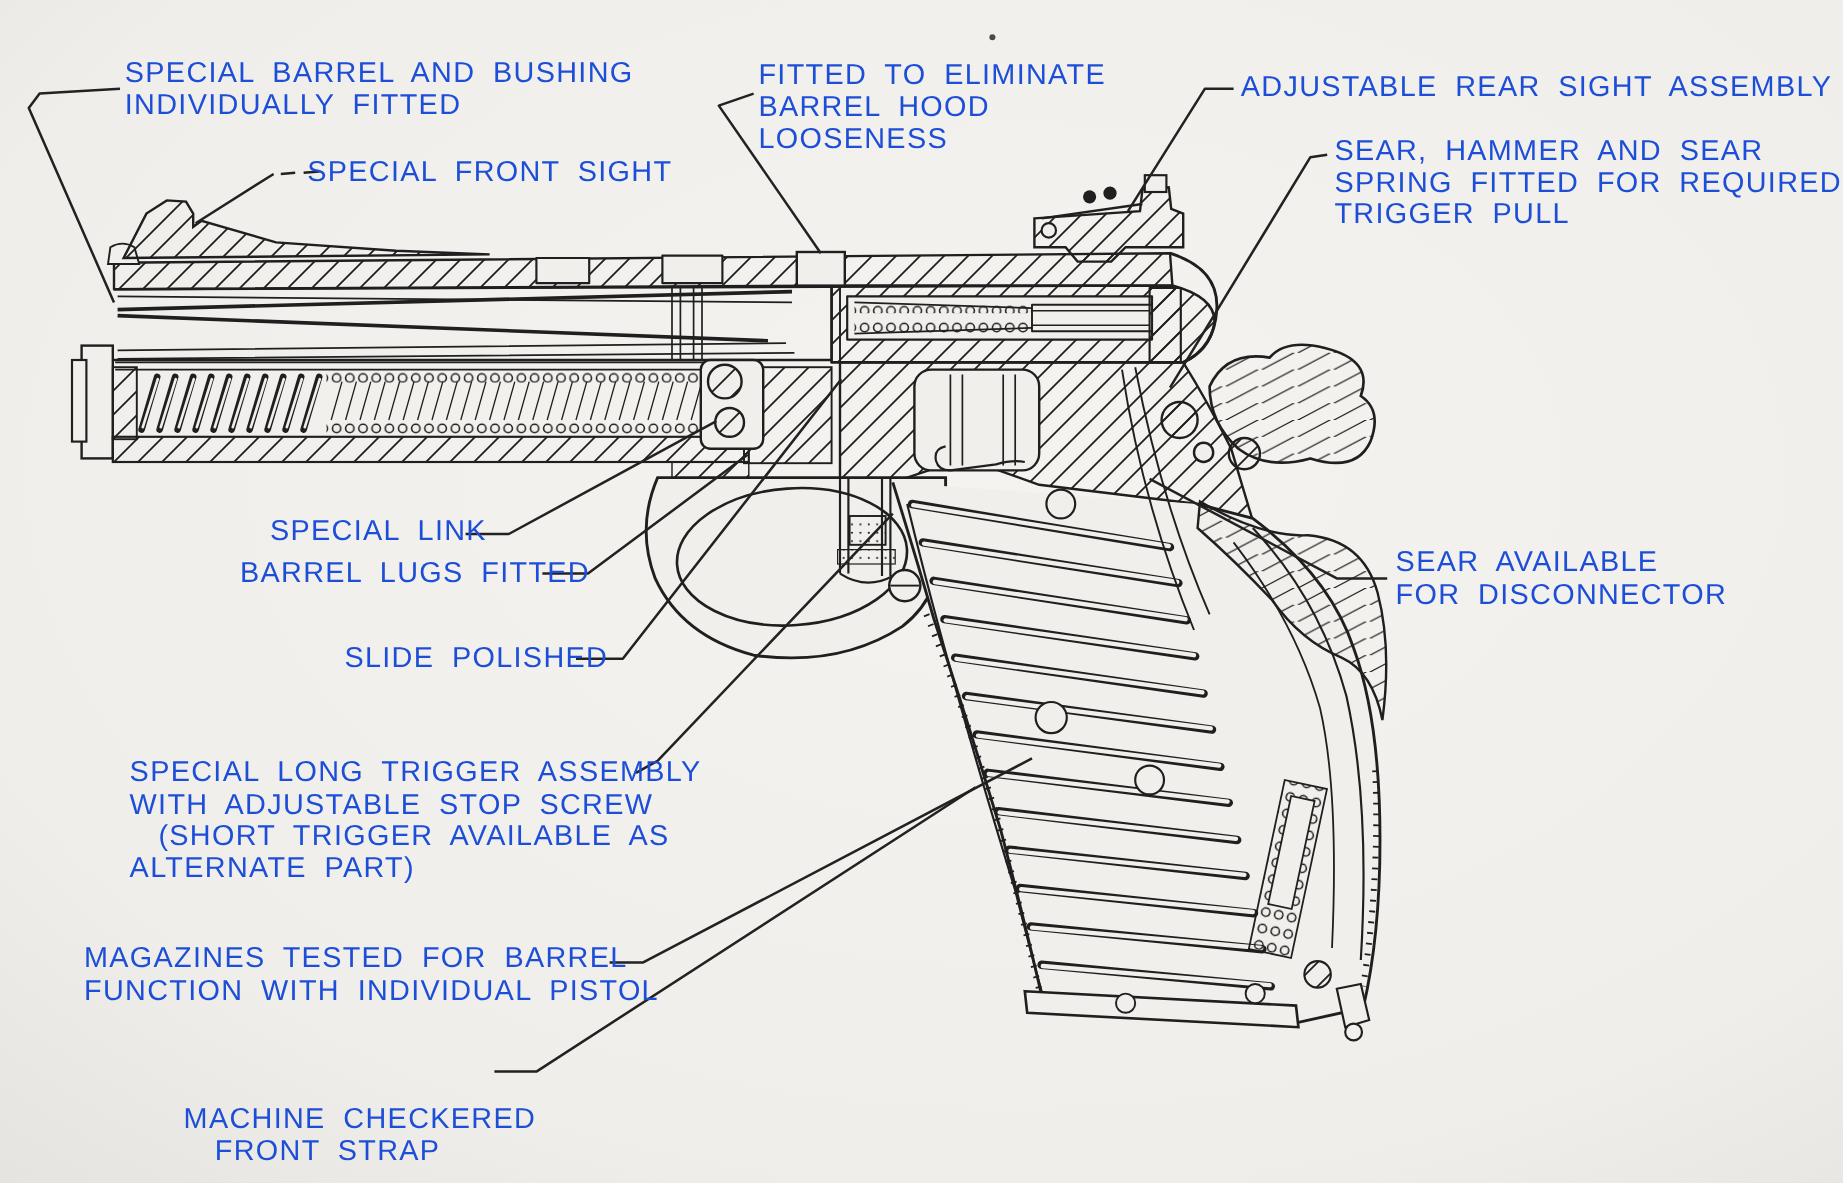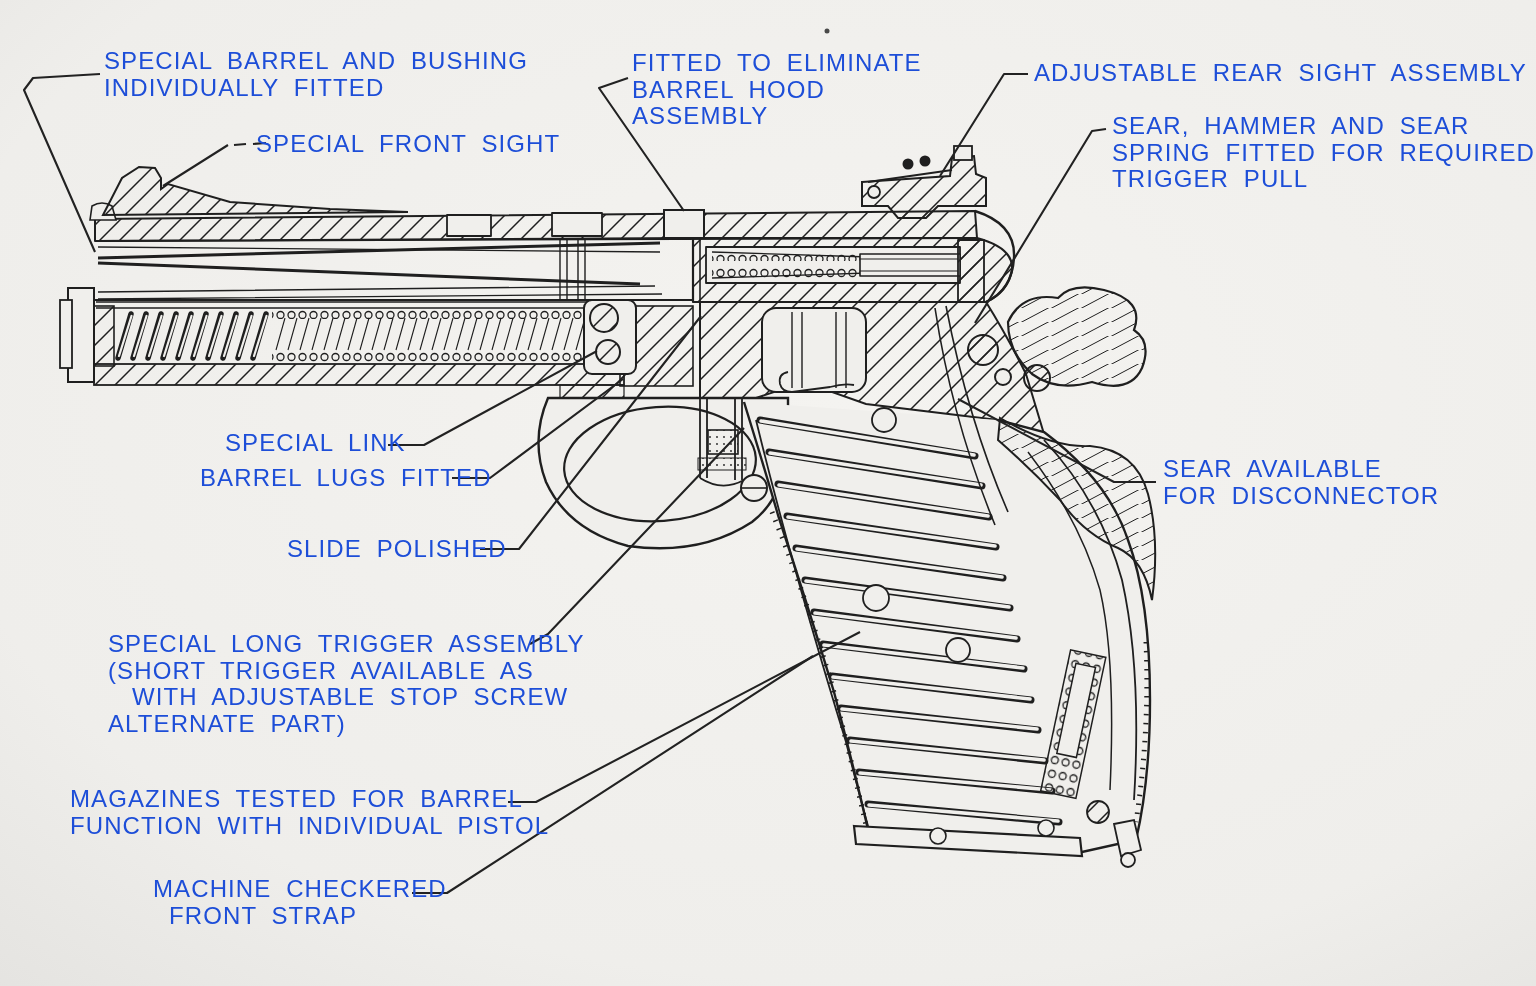--- a/index.html
+++ b/index.html
@@ -18,21 +18,21 @@
     line-height:26.5px;
     letter-spacing:1.1px;
     word-spacing:7px;
     white-space:nowrap;
     transform:none;
   }
   .lbl .ln{white-space:nowrap;}
   
   .lbl[data-label="trigger-assembly"] .ln:nth-child(3){margin-left:24px;}
   .lbl[data-label="trigger-assembly"] .ln:nth-child(4){}
-  .lbl[data-label="front-strap"] .ln:nth-child(2){margin-left:16px;}
+  .lbl[data-label="front-strap"] .ln:nth-child(2){margin-left:26px;}
 </style>
 </head>
 <body>
 
 <div id="stage">
 
 <svg width="1536" height="986" viewBox="0 0 1536 986">
   <defs>
     <radialGradient id="paperGrad" cx="55%" cy="40%" r="85%">
       <stop offset="0%" stop-color="#f4f3f0"></stop>
@@ -213,21 +213,21 @@
   <div class="ln">INDIVIDUALLY FITTED</div>
 </div>
 
 <div class="lbl" data-label="front-sight" style="left:256px;top:131px;">
   <div class="ln">SPECIAL FRONT SIGHT</div>
 </div>
 
 <div class="lbl" data-label="barrel-hood" style="left:632px;top:50px;">
   <div class="ln">FITTED TO ELIMINATE</div>
   <div class="ln">BARREL HOOD</div>
-  <div class="ln">ASSEMBLY</div>
+  <div class="ln">LOOSENESS</div>
 </div>
 
 <div class="lbl" data-label="rear-sight" style="left:1034px;top:60px;">
   <div class="ln">ADJUSTABLE REAR SIGHT ASSEMBLY</div>
 </div>
 
 <div class="lbl" data-label="sear-hammer" style="left:1112px;top:113px;">
   <div class="ln">SEAR, HAMMER AND SEAR</div>
   <div class="ln">SPRING FITTED FOR REQUIRED</div>
   <div class="ln">TRIGGER PULL</div>
@@ -245,28 +245,28 @@
 <div class="lbl" data-label="barrel-lugs" style="left:200px;top:465px;">
   <div class="ln">BARREL LUGS FITTED</div>
 </div>
 
 <div class="lbl" data-label="slide-polished" style="left:287px;top:536px;">
   <div class="ln">SLIDE POLISHED</div>
 </div>
 
 <div class="lbl" data-label="trigger-assembly" style="left:108px;top:631px;">
   <div class="ln">SPECIAL LONG TRIGGER ASSEMBLY</div>
+  <div class="ln">WITH ADJUSTABLE STOP SCREW</div>
   <div class="ln">(SHORT TRIGGER AVAILABLE AS</div>
-  <div class="ln">WITH ADJUSTABLE STOP SCREW</div>
   <div class="ln">ALTERNATE PART)</div>
 </div>
 
 <div class="lbl" data-label="magazines" style="left:70px;top:786px;">
   <div class="ln">MAGAZINES TESTED FOR BARREL</div>
   <div class="ln">FUNCTION WITH INDIVIDUAL PISTOL</div>
 </div>
 
-<div class="lbl" data-label="front-strap" style="left:153px;top:876px;">
+<div class="lbl" data-label="front-strap" style="left:153px;top:920px;">
   <div class="ln">MACHINE CHECKERED</div>
   <div class="ln">FRONT STRAP</div>
 </div>
 
 </div>
 
 </body></html>

